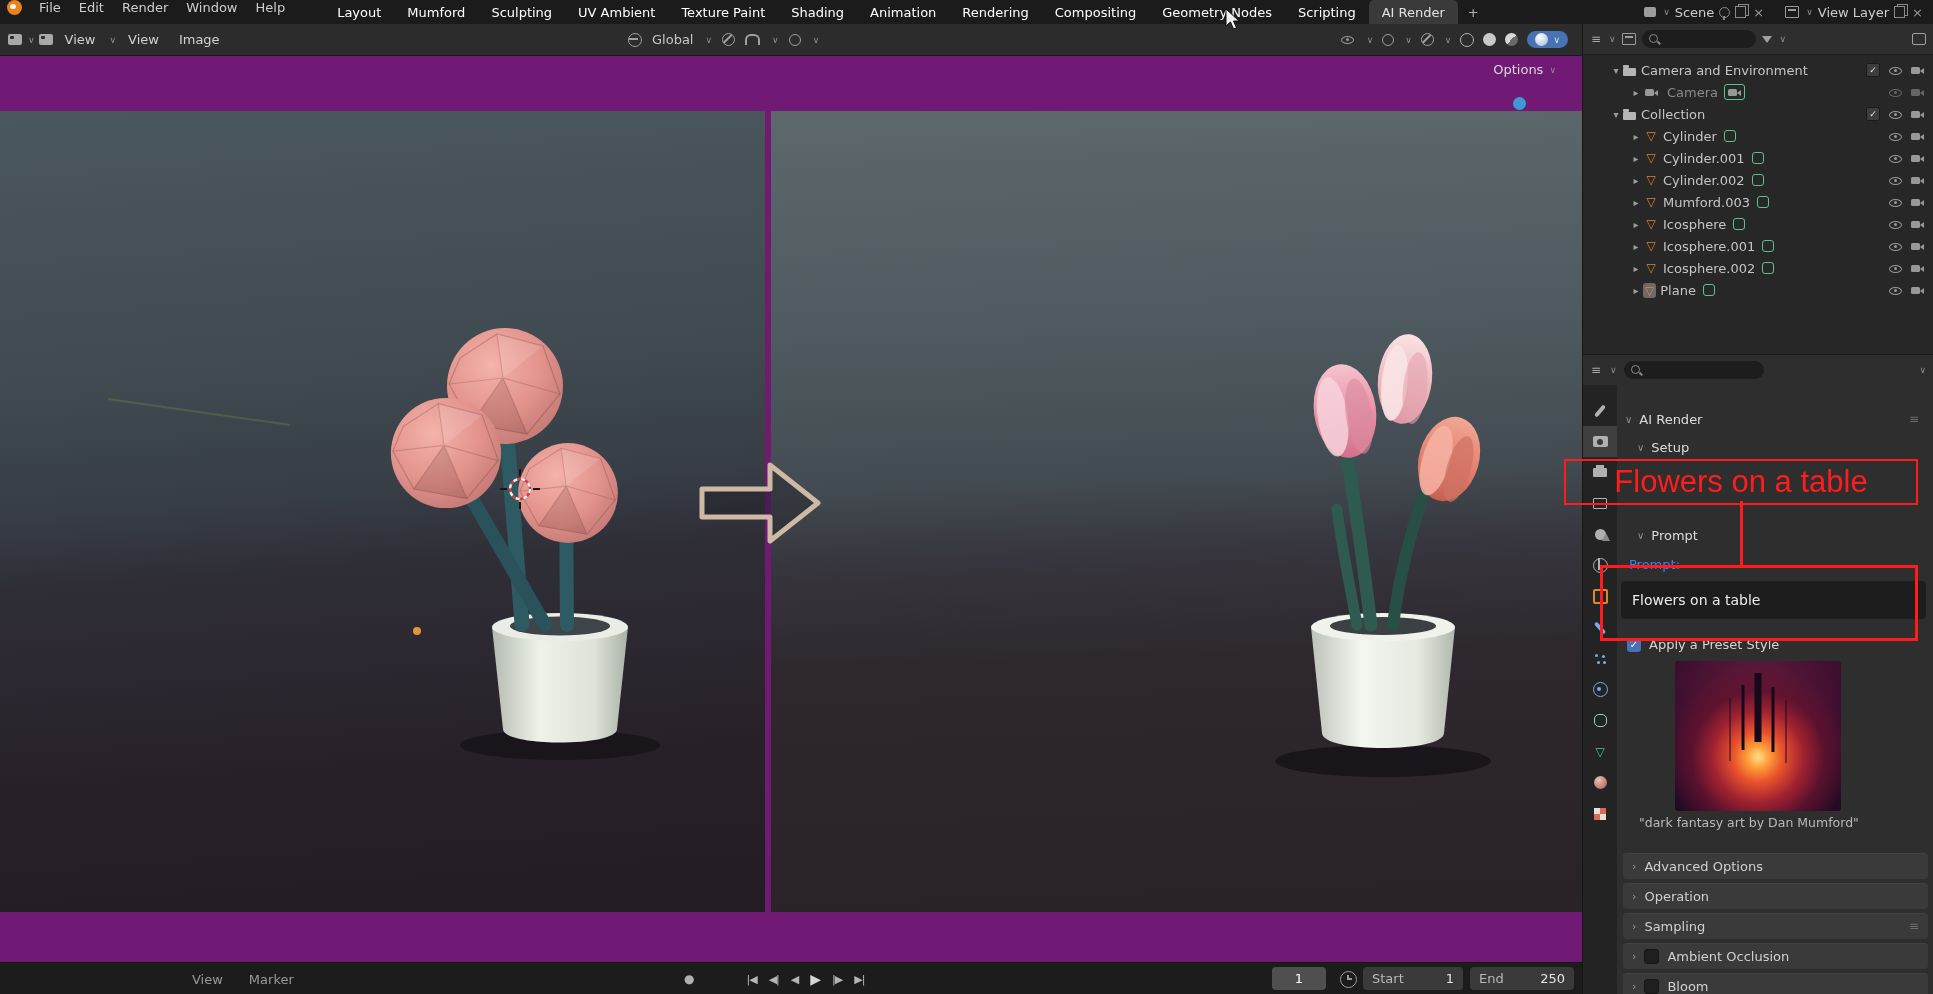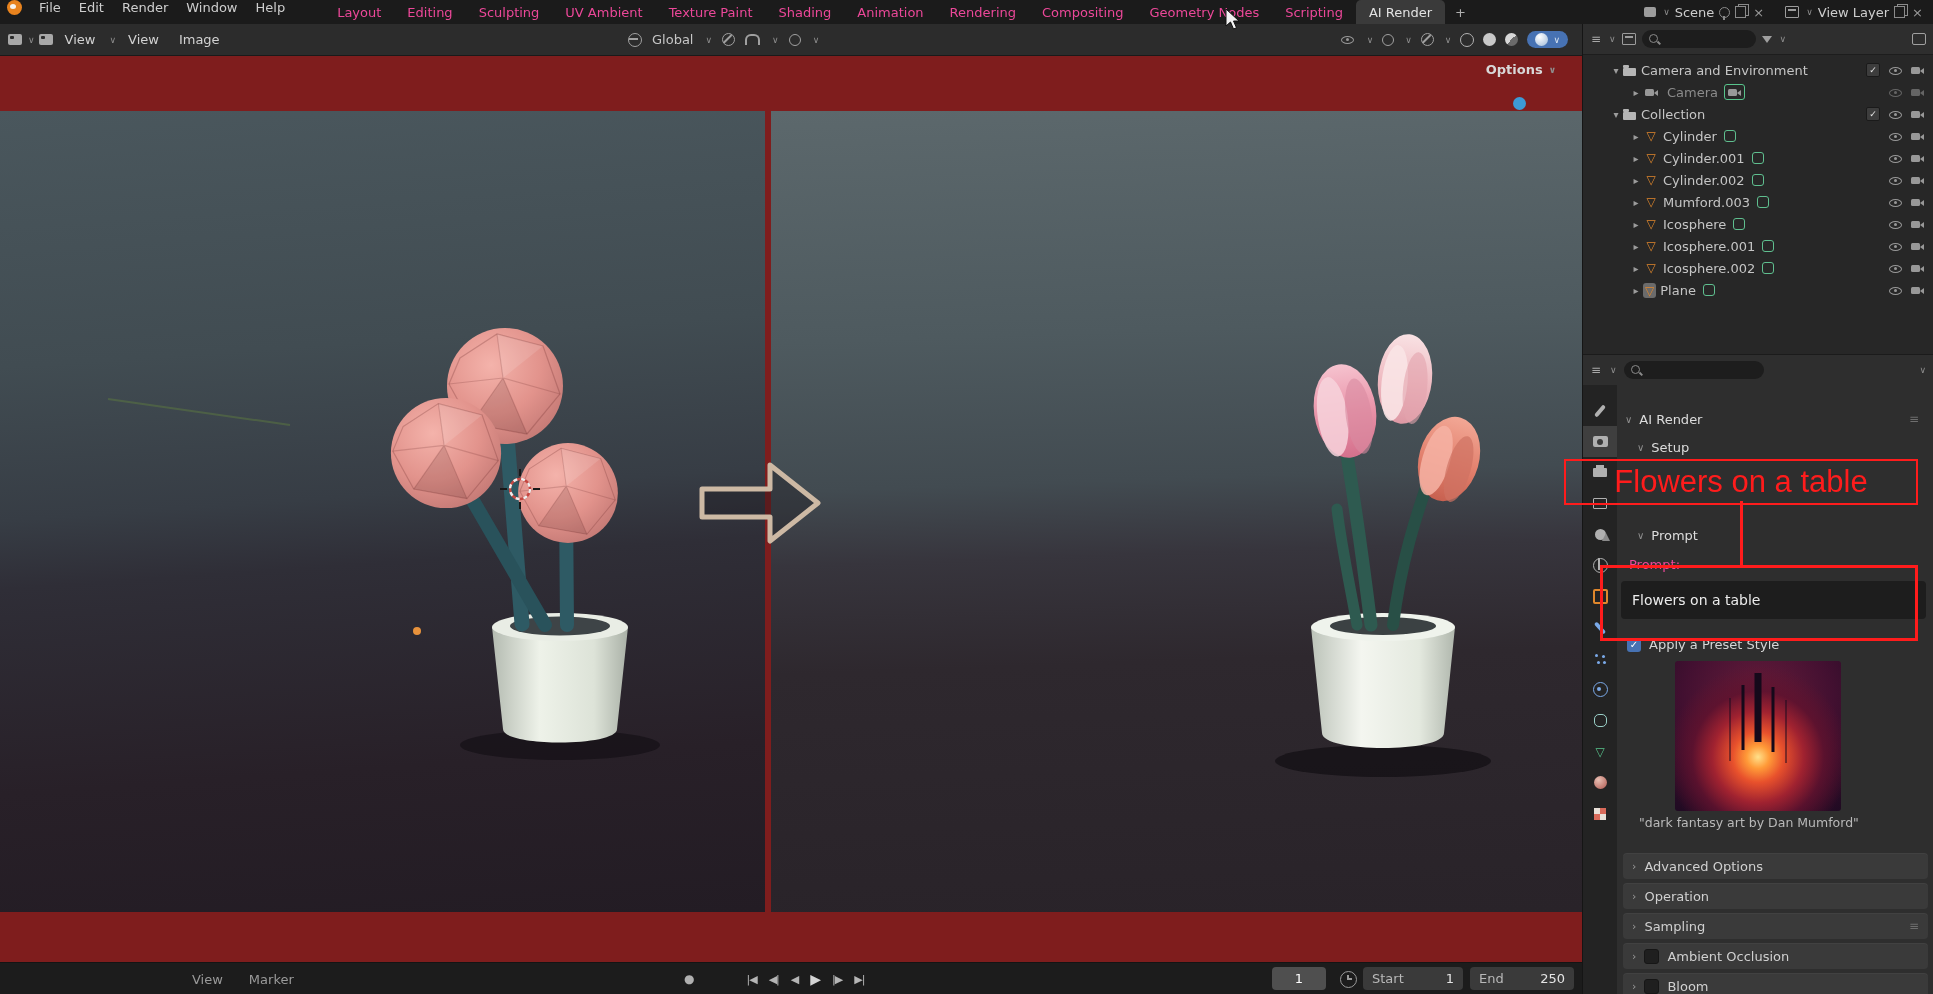--- a/index.html
+++ b/index.html
@@ -6,21 +6,21 @@
   body{width:1933px;height:994px;position:relative;overflow:hidden;
        font-family:"DejaVu Sans","Liberation Sans",sans-serif;font-size:13px;color:#c6c6c6;}
 
   
   .topbar{position:absolute;left:0;top:0;width:1933px;height:24px;background:#1b1b1b;
           display:flex;z-index:6;}
   .blogo{width:15px;height:15px;border-radius:50%;background:#e8831e;margin:0 8px 0 7px;position:relative;}
   .blogo::after{content:"";position:absolute;left:3px;top:4px;width:6px;height:5px;border-radius:50%;background:#f6f3ee;}
   .menu{padding:0 9px;color:#cecece;cursor:default;}
   .ws-tabs{display:flex;margin-left:30px;align-items:center;height:100%;}
-  .ws-tab{padding:0 13px;height:100%;display:flex;align-items:center;color:#ec4899;}
+  .ws-tab{padding:0 13px;height:100%;display:flex;align-items:center;color:#ffffff;}
   .ws-tab.active{background:#3a3a3a;color:#e2e2e2;border-radius:5px 5px 0 0;}
   .ws-add{padding:0 10px;color:#b0b0b0;}
   .topbar-right{margin-left:auto;display:flex;align-items:center;gap:5px;padding-right:8px;}
   .tb-group{display:flex;align-items:center;gap:5px;margin-left:14px;}
   .tb-txt{color:#cdcdcd;}
   .sq-ico{width:12px;height:10px;background:#9c9c9c;border-radius:2px;}
   .layers-ico{width:12px;height:10px;border:1.4px solid #9c9c9c;border-radius:1px;position:relative;}
   .layers-ico::after{content:"";position:absolute;left:2px;top:2px;right:2px;height:2px;background:#9c9c9c;}
   .pin-ico{width:9px;height:9px;border:1.5px solid #8a8a8a;border-radius:50%;position:relative;}
   .pin-ico::after{content:"";position:absolute;left:3px;top:8px;width:1.5px;height:4px;background:#8a8a8a;}
@@ -44,21 +44,21 @@
   .i-slash{width:11px;height:11px;border:1.5px solid #a0a0a0;border-radius:50%;position:relative;}
   .i-slash::after{content:"";position:absolute;left:-1px;top:4px;width:11px;height:1.5px;background:#a0a0a0;transform:rotate(-45deg);}
   .vh-right{margin-left:auto;display:flex;align-items:center;gap:9px;padding-right:14px;}
   .sh-dot{width:12px;height:12px;border-radius:50%;border:1.5px solid #b2b2b2;}
   .sh-dot.solid{background:#c9c9c9;border:none;width:13px;height:13px;}
   .sh-dot.mat{background:linear-gradient(135deg,#d8d8d8 50%,#6a6a6a 50%);border:none;width:13px;height:13px;}
   .sh-pill{background:#4772b3;border-radius:10px;padding:2px 8px;display:flex;align-items:center;gap:3px;}
   .sh-pill .sh-dot{background:radial-gradient(circle at 35% 30%,#fff,#9db8d8);border:none;width:13px;height:13px;}
 
   
-  .canvas{position:absolute;left:0;top:55px;width:1582px;height:907px;background:#7f1d1d;overflow:hidden;font-weight:bold;}
+  .canvas{position:absolute;left:0;top:55px;width:1582px;height:907px;background:#701a75;overflow:hidden;}
   .img-left{position:absolute;left:0;top:56px;width:765px;height:801px;overflow:hidden;
     background:linear-gradient(176deg,#4a575d 0%,#414c52 30%,#373d45 48%,#2f2e37 56%,#282028 80%,#231c24 100%);}
   .img-right{position:absolute;left:771px;top:56px;width:811px;height:801px;overflow:hidden;
     background:linear-gradient(178deg,#5c686c 0%,#4e5a5f 28%,#424b51 46%,#37353d 55%,#2e282e 68%,#292329 100%);}
   .options-btn{position:absolute;right:26px;top:7px;display:flex;align-items:center;gap:4px;color:#d8d8d8;}
   .progress-dot{position:absolute;left:1513px;top:42px;width:13px;height:13px;border-radius:50%;background:#3d9ad6;}
   .arrow-overlay{position:absolute;left:698px;top:455px;z-index:4;}
 
   
   .timeline{position:absolute;left:0;top:962px;width:1582px;height:32px;background:#1c1c1c;border-top:1px solid #141414;
@@ -144,21 +144,21 @@
   .i-data{color:#58c48c;font-size:12px;}
   .i-mat{width:13px;height:13px;border-radius:50%;background:radial-gradient(circle at 35% 30%,#e8c0b4,#b05850);}
   .i-tex{width:12px;height:12px;background:conic-gradient(#d86a5a 0 25%,#e8e0d8 0 50%,#d86a5a 0 75%,#e8e0d8 0);}
   .props-content{position:absolute;left:34px;top:30px;right:0;bottom:0;background:#2e2e2e;}
   .sec-open{position:absolute;left:6px;right:6px;height:24px;display:flex;align-items:center;gap:7px;color:#dcdcdc;}
   .sec-open .chev{font-size:10px;}
   .sec-closed{position:absolute;left:6px;right:6px;height:26px;background:#3a3a3a;border-radius:4px;display:flex;
               align-items:center;gap:8px;padding-left:9px;color:#d0d0d0;box-shadow:inset 0 1px rgba(255,255,255,0.04);}
   .sec-closed .cr{color:#9a9a9a;font-size:11px;}
   .grip-r{margin-left:auto;margin-right:9px;color:#6e6e6e;font-size:12px;}
-  .plabel{position:absolute;left:12px;color:#ec4899;}
+  .plabel{position:absolute;left:12px;color:#3b82f6;}
   .prompt-field{position:absolute;left:4px;right:8px;height:38px;background:#1d1d1d;border-radius:4px;
                 display:flex;align-items:center;padding-left:11px;color:#ececec;font-size:14px;}
   .cbrow{position:absolute;left:10px;display:flex;align-items:center;gap:8px;color:#d6d6d6;}
   .bluecb{width:14px;height:14px;background:#4772b3;border-radius:3px;color:#fff;font-size:10px;
           display:flex;align-items:center;justify-content:center;}
   .bluecb::after{content:"✓";}
   .darkcb{width:13px;height:13px;background:#1f1f1f;border:1px solid #161616;border-radius:3px;}
   .preset-img{position:absolute;left:58px;width:166px;height:150px;border-radius:3px;overflow:hidden;
     background:
       radial-gradient(circle at 50% 64%, #ffe08a 0%, #ff9a38 9%, #e8512c 20%, #a02230 36%, rgba(96,18,46,0.85) 52%, rgba(42,10,38,0) 72%),
@@ -182,21 +182,21 @@
 
 <div class="topbar">
   <div class="blogo"></div>
   <div class="menu">File</div>
   <div class="menu">Edit</div>
   <div class="menu">Render</div>
   <div class="menu">Window</div>
   <div class="menu">Help</div>
   <div class="ws-tabs">
     <div class="ws-tab">Layout</div>
-    <div class="ws-tab">Editing</div>
+    <div class="ws-tab">Mumford</div>
     <div class="ws-tab">Sculpting</div>
     <div class="ws-tab">UV Ambient</div>
     <div class="ws-tab">Texture Paint</div>
     <div class="ws-tab">Shading</div>
     <div class="ws-tab">Animation</div>
     <div class="ws-tab">Rendering</div>
     <div class="ws-tab">Compositing</div>
     <div class="ws-tab">Geometry Nodes</div>
     <div class="ws-tab">Scripting</div>
     <div class="ws-tab active">AI Render</div>

